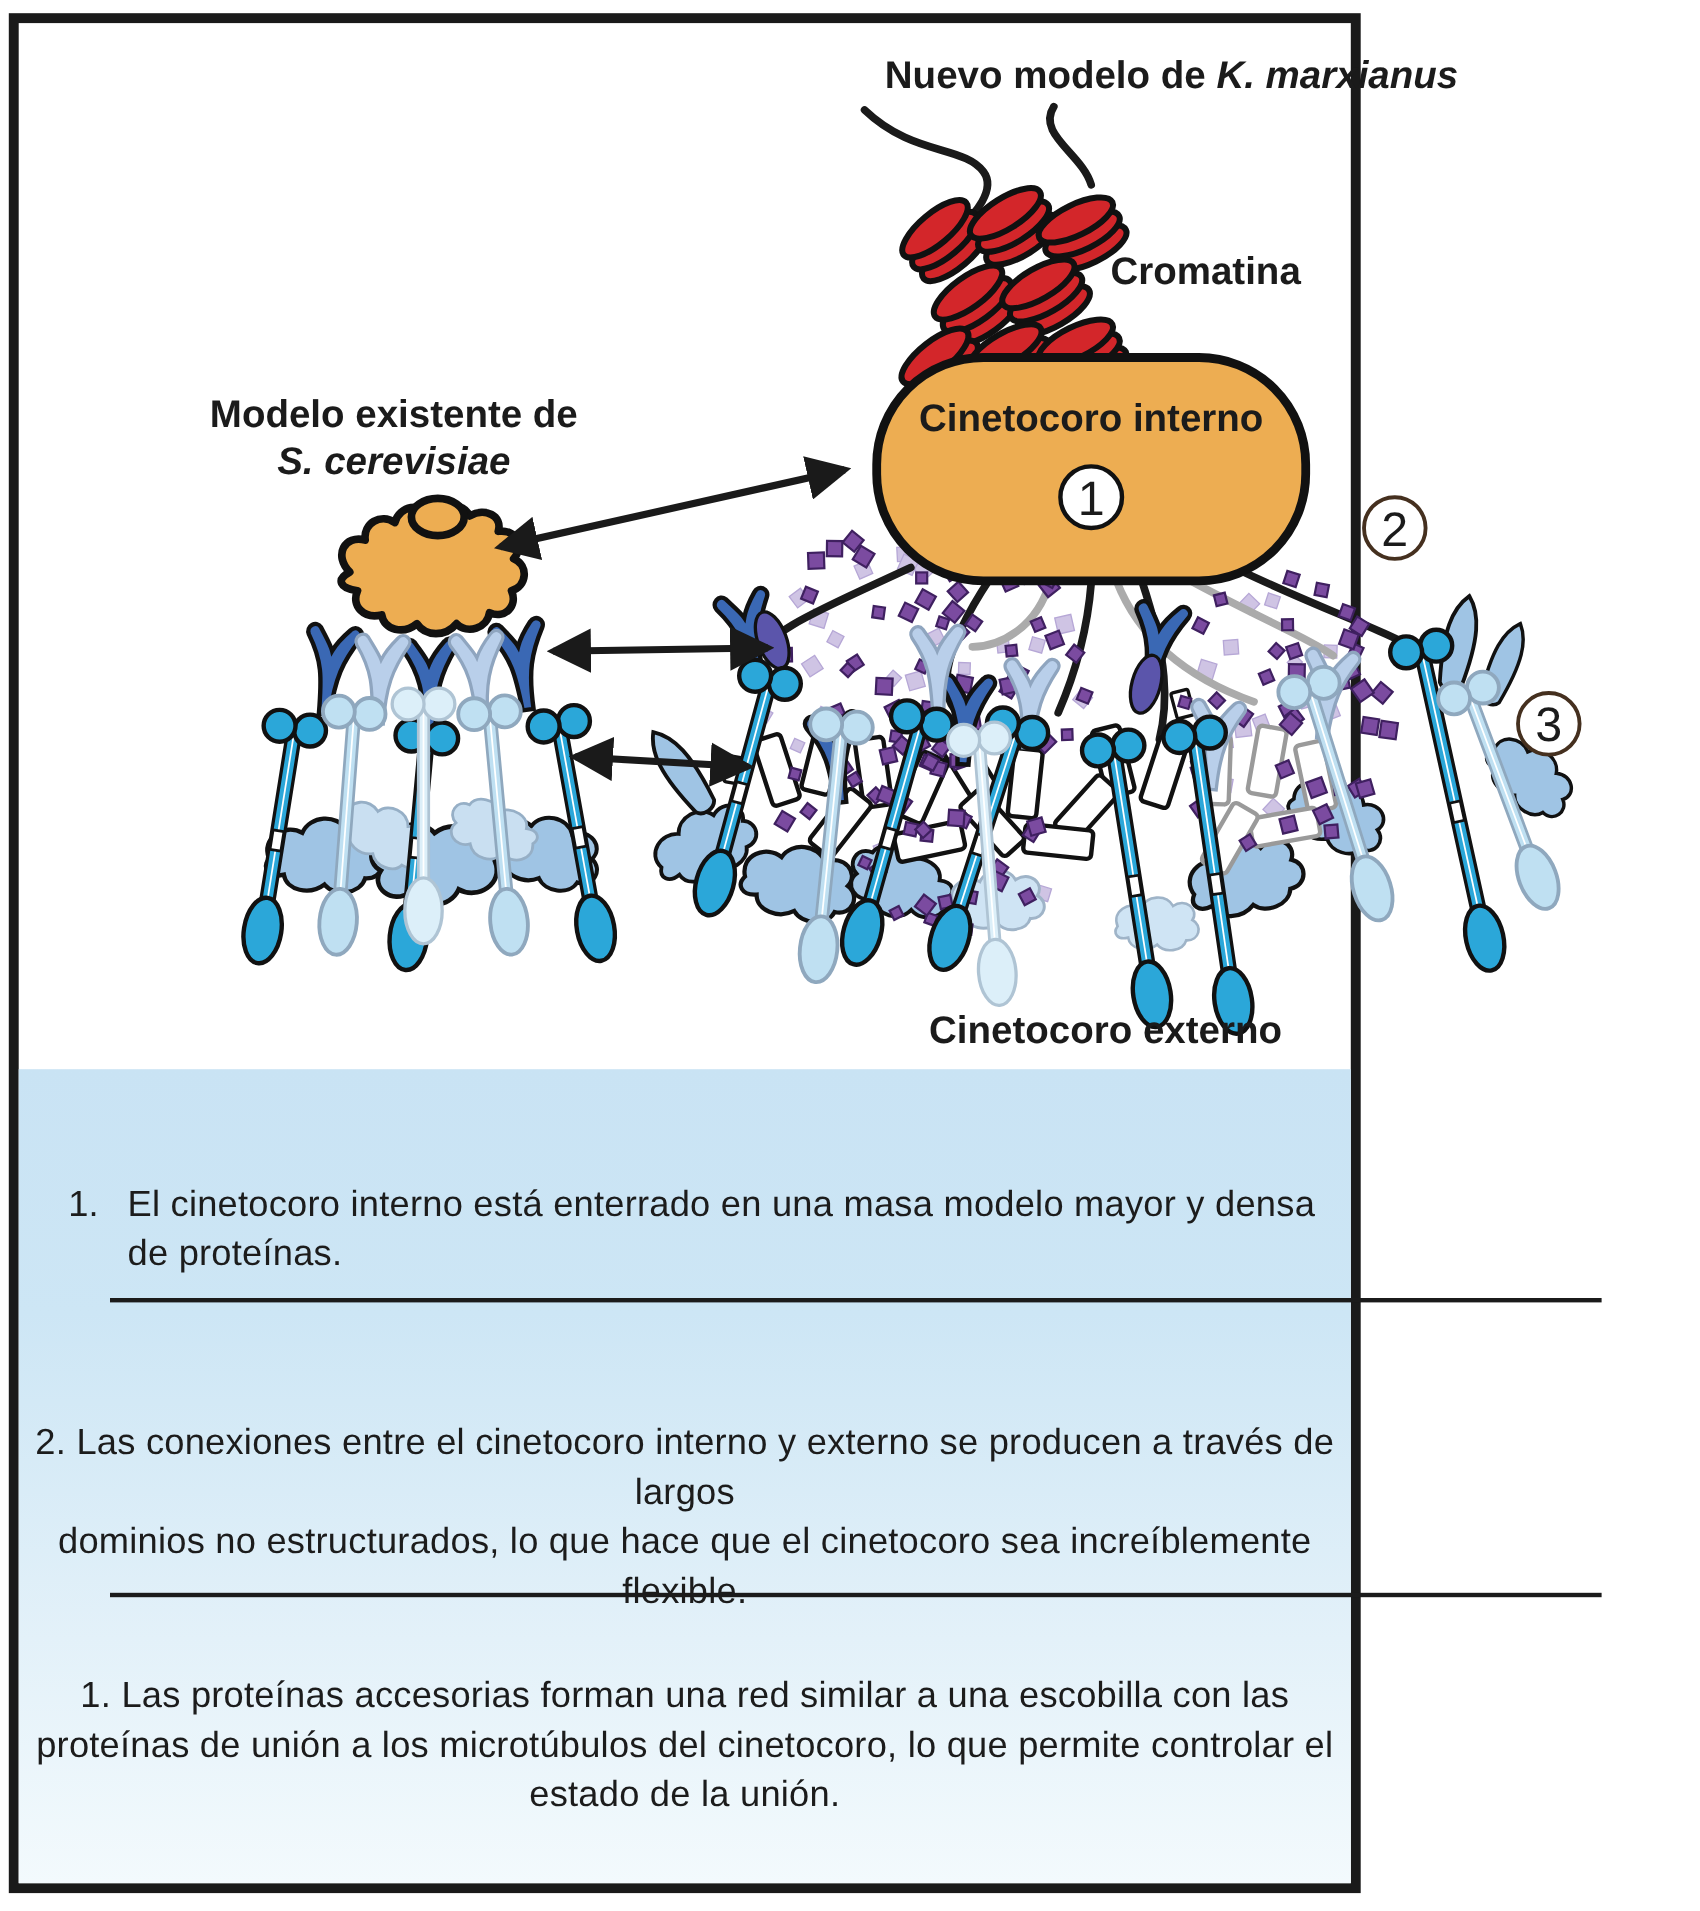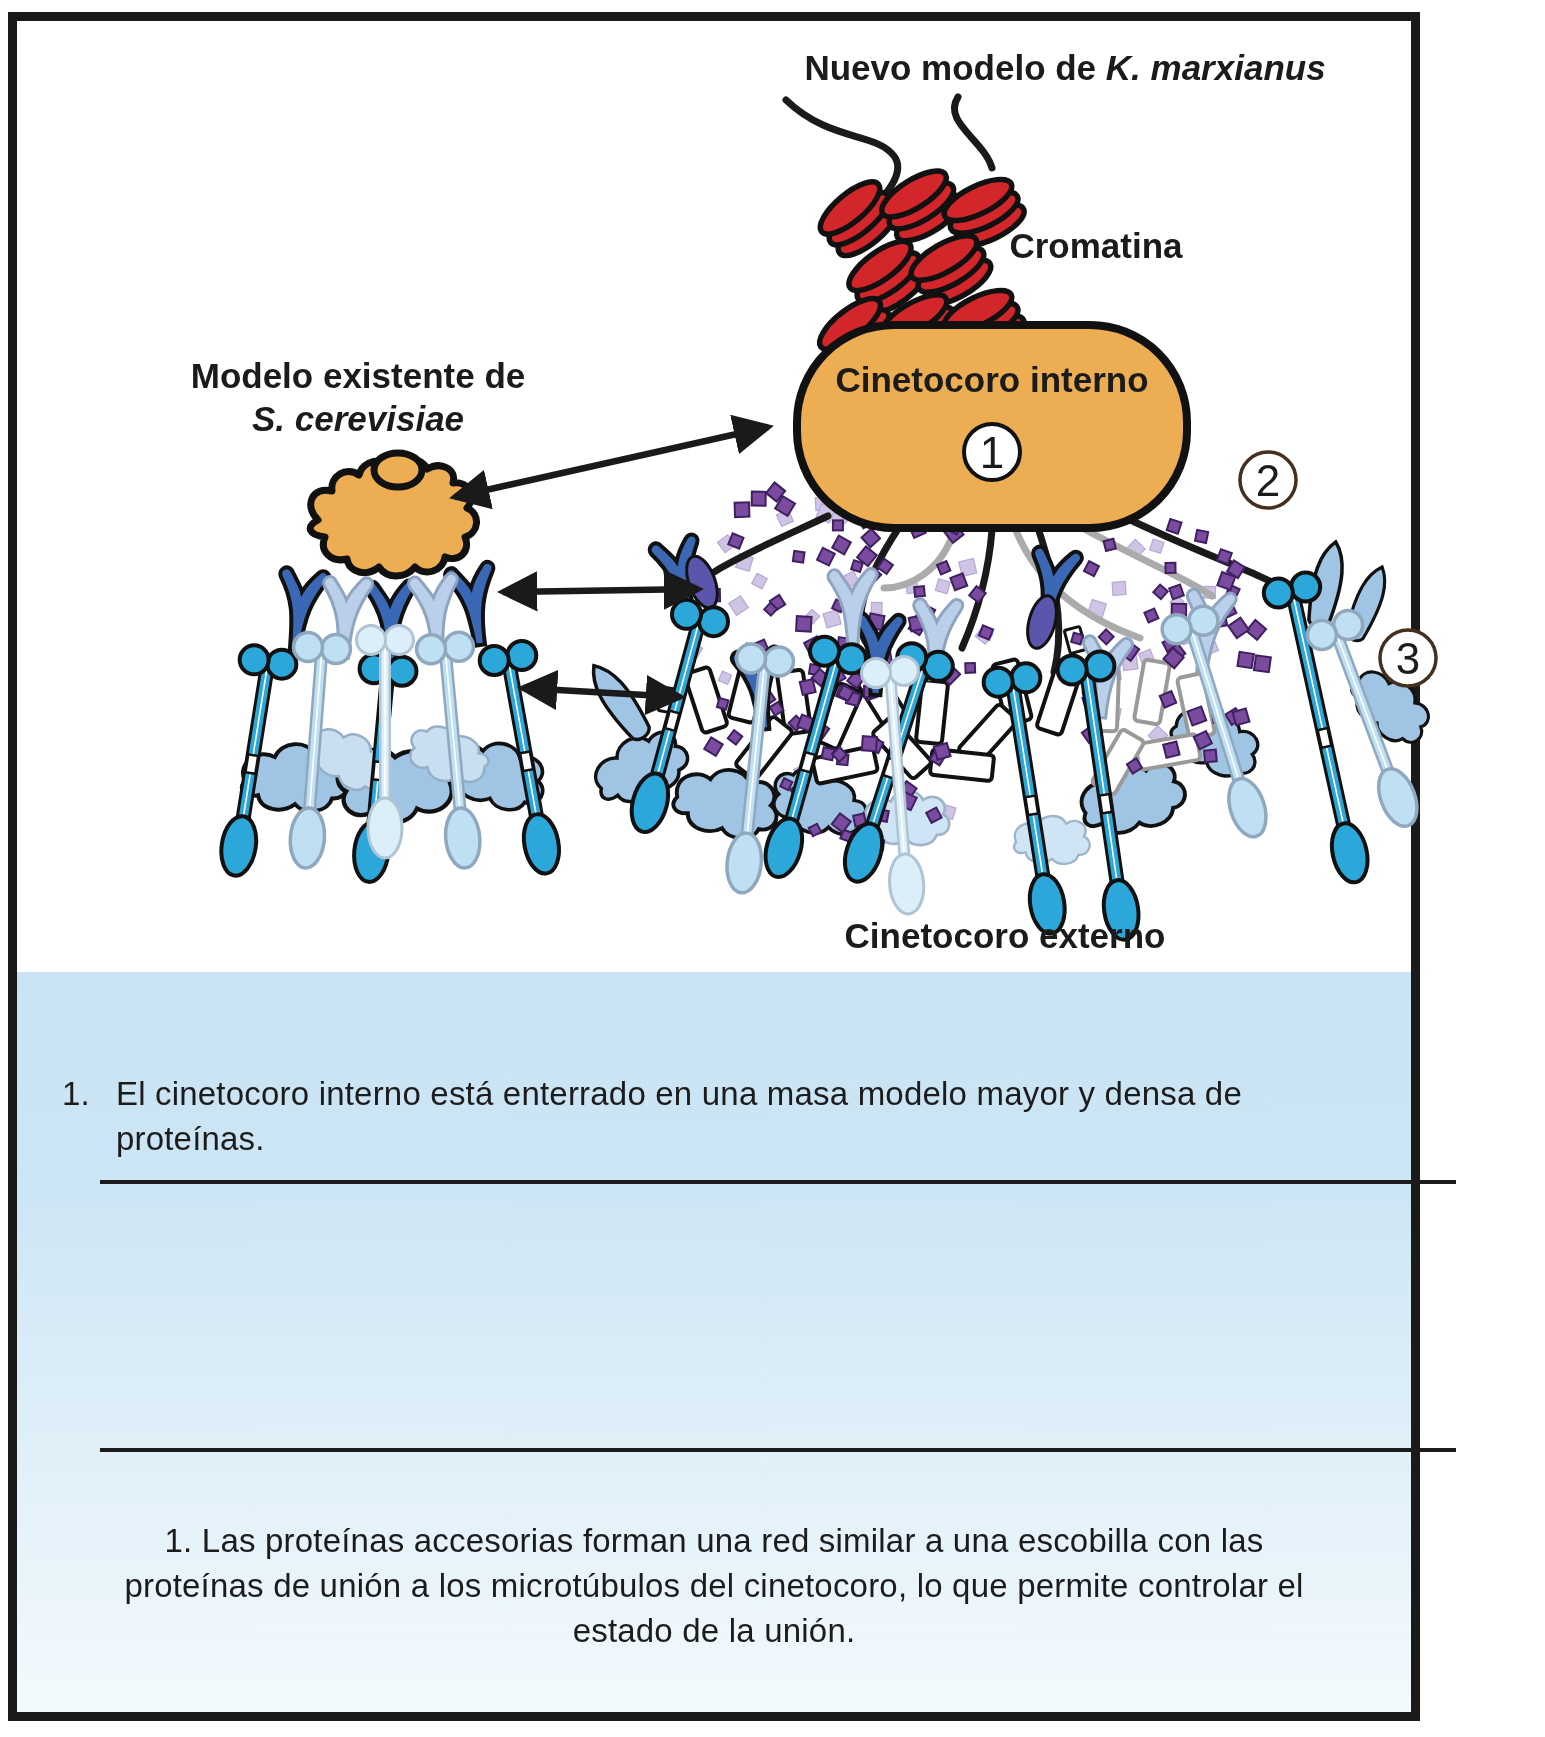--- a/index.html
+++ b/index.html
@@ -1,21 +1,21 @@
 <!DOCTYPE html>
 <html><head>
 <meta charset="utf-8">
 <style>
   html,body{margin:0;padding:0;}
   body{
     width:1545px;height:1737px;position:relative;background:#ffffff;
     font-family:"Liberation Sans",sans-serif;color:#1b1b1b;overflow:hidden;
   }
   .frame{
-    position:absolute;left:8px;top:12px;width:1412px;height:1709px;
+    position:absolute;left:8px;top:12px;width:1229px;height:1709px;
     box-sizing:border-box;border:9px solid #1a1a1a;background:#ffffff;
   }
   .fig-svg{position:absolute;left:0;top:0;}
   .panel{
     position:absolute;left:0;right:0;bottom:0;top:951px;
     background:linear-gradient(to bottom,#c9e3f4 0%,#cde6f5 30%,#e3f1f9 70%,#f3fafd 100%);
   }
   .note{
     position:absolute;font-size:33px;line-height:45px;color:#1c1c1c;letter-spacing:0.2px;
   }
@@ -476,18 +476,20 @@
 
     <text class="lbl" x="1005" y="948" text-anchor="middle" font-size="36">Cinetocoro externo</text>
   </svg>
 
   <div class="panel">
     <div class="note note-row" style="left:45px;top:99px;right:20px;">
       <span>1.</span>
       <span>El cinetocoro interno está enterrado en una masa modelo mayor y densa de proteínas.</span>
     </div>
     <div class="divider" style="left:83px;top:208px;width:1356px;"></div>
+    <div class="note note-center" style="top:316px;">2. Las conexiones entre el cinetocoro interno y externo se producen a través de largos
+dominios no estructurados, lo que hace que el cinetocoro sea increíblemente flexible.</div>
     <div class="divider" style="left:83px;top:476px;width:1356px;"></div>
     <div class="note note-center" style="top:546px;">1. Las proteínas accesorias forman una red similar a una escobilla con las
 proteínas de unión a los microtúbulos del cinetocoro, lo que permite controlar el
 estado de la unión.</div>
   </div>
 </div>
 
 </body></html>

